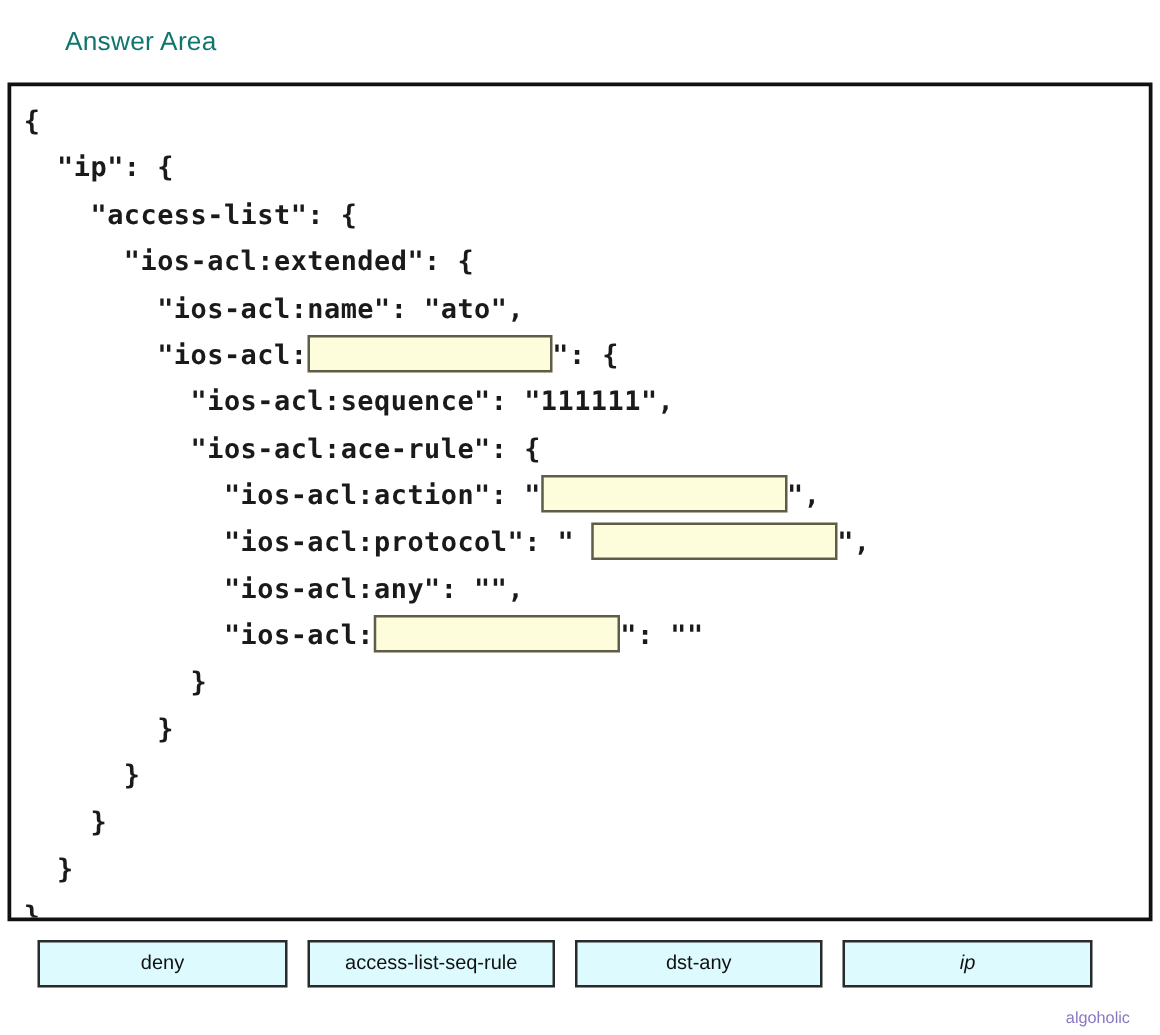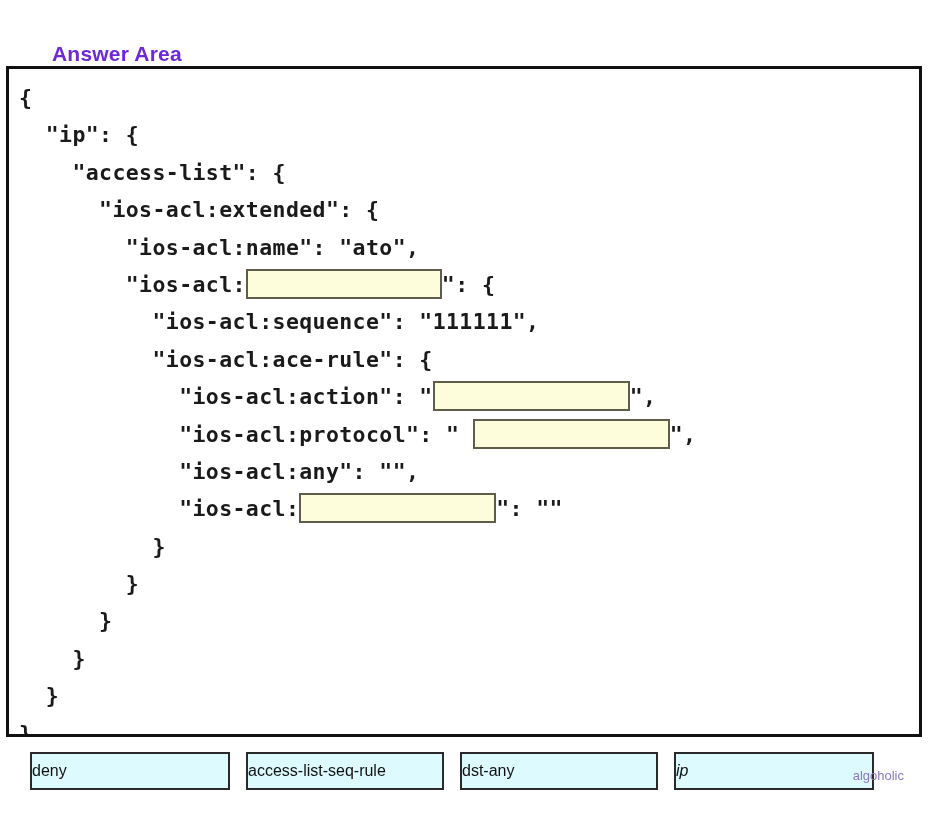--- a/index.html
+++ b/index.html
@@ -15,25 +15,24 @@
     font-family: "Liberation Sans", sans-serif;
     overflow: hidden;
   }
 
   
   #page-title {
     position: absolute;
     left: 52px;
     top: 22px;
     font-size: 21px;
-    font-weight: bold;
-    color: #6d28d9;
+    font-weight: normal;
+    color: #0f766e;
     letter-spacing: 0.2px;
     white-space: pre;
-    margin-top: 20px;
   }
 
   
   #code-frame {
     position: absolute;
     left: 6px;
     top: 66px;
     width: 916px;
     height: 671px;
     box-sizing: border-box;
@@ -90,34 +89,35 @@
     position: absolute;
     top: 0;
     height: 38px;
     box-sizing: border-box;
     background: #ddfbff;
     border: 2px solid #2a2a2a;
     color: #111111;
     font-family: "Liberation Sans", sans-serif;
     font-size: 16px;
     line-height: 34px;
+    text-align: center;
     white-space: nowrap;
     overflow: hidden;
     cursor: pointer;
   }
   .option-tile.o0 { left: 30px;  width: 200px; }
   .option-tile.o1 { left: 246px; width: 198px; }
   .option-tile.o2 { left: 460px; width: 198px; }
   .option-tile.o3 { left: 674px; width: 200px; font-style: italic; }
 
   
   #watermark {
     position: absolute;
     right: 24px;
-    top: 768px;
+    top: 806px;
     font-family: "Liberation Sans", sans-serif;
     font-size: 13px;
     color: #8a78c0;
     white-space: pre;
   }
 </style>
 </head>
 <body>
 
 <div id="page-title">Answer Area</div>

